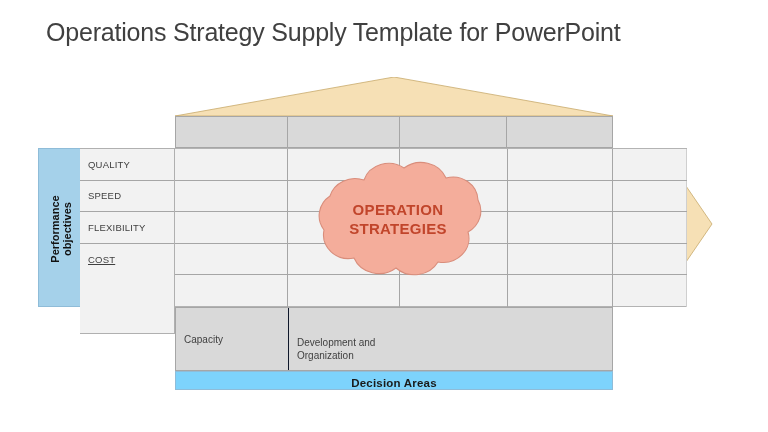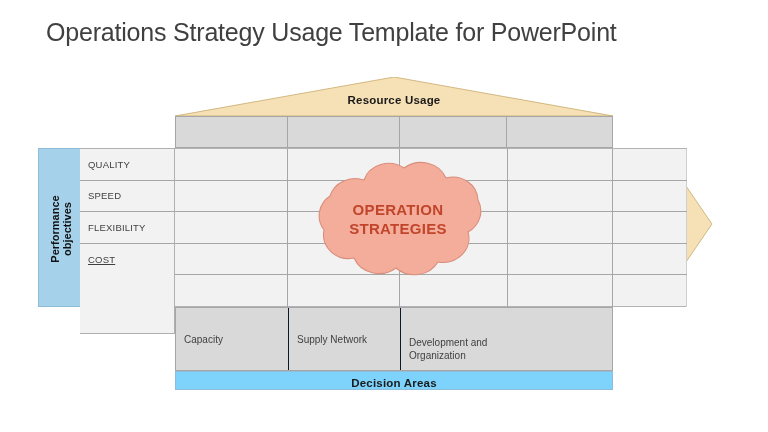--- a/index.html
+++ b/index.html
@@ -236,30 +236,29 @@
     font-weight: bold;
     color: #c1452b;
     line-height: 19px;
     white-space: pre-line;
     letter-spacing: 0.3px;
   }
 </style>
 </head>
 <body>
 
-<div id="page-title">Operations Strategy Usage Template for PowerPoint</div>
+<div id="page-title">Operations Strategy Supply Template for PowerPoint</div>
 
 <div id="matrix-diagram">
 
   <div id="resource-usage-arrow">
     <svg width="438" height="40" viewBox="0 0 438 40">
       <polygon points="219,0 438,39 0,39" fill="#f6e0b5" stroke="#c8a96b" stroke-width="0.8"></polygon>
     </svg>
   </div>
-  <div id="resource-usage-label">Resource Usage</div>
 
   <div id="market-arrow">
     <svg width="54" height="152" viewBox="0 0 54 152">
       <polygon points="0,0 52,76 0,152" fill="#f6e0b5" stroke="#c8a96b" stroke-width="0.8"></polygon>
     </svg>
   </div>
 
   <div id="performance-objectives-band">
     <div id="performance-objectives-label">Performance
 objectives</div>
@@ -340,23 +339,20 @@
                a26,24 0 0 1 34,-16 Z" fill="#f4ad9b" stroke="#d98d7b" stroke-width="1.1" stroke-linejoin="round"></path>
     </svg>
   </div>
   <div id="cloud-label">OPERATION
 STRATEGIES</div>
 
   <div id="decision-areas-cells">
     <div class="area-cell" style="width:113px">
       <span>Capacity</span>
     </div>
-    <div class="area-cell" style="width:112px">
-      <span>Supply Network</span>
-    </div>
     <div class="area-cell" style="width:105px">
       <span>Development and Organization</span>
     </div>
   </div>
 
   <div id="decision-areas-bar">
     <span>Decision Areas</span>
   </div>
 
 </div>

